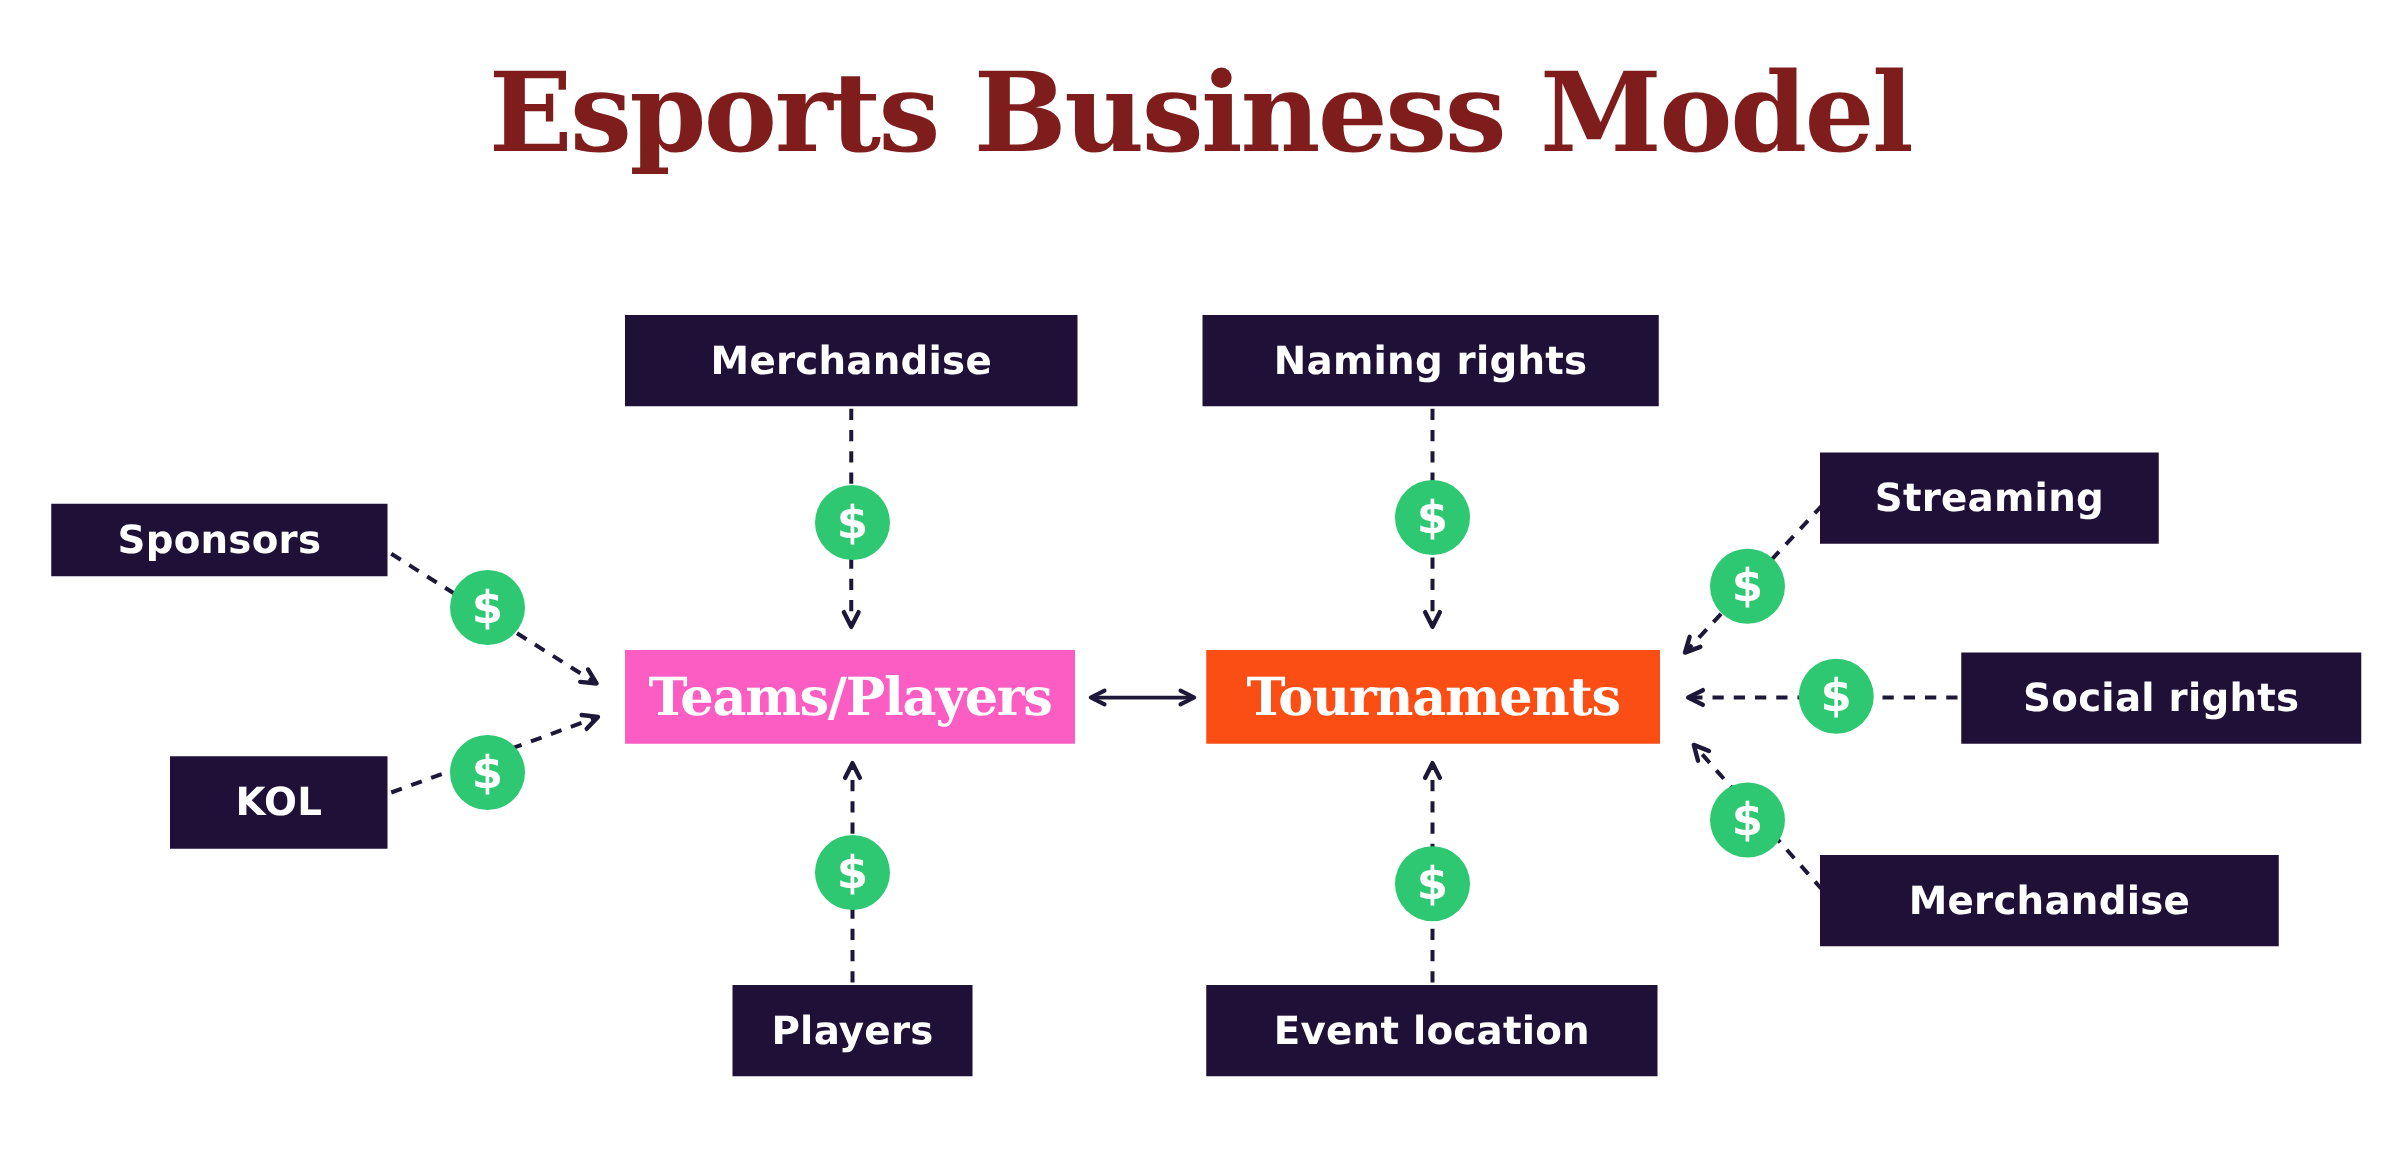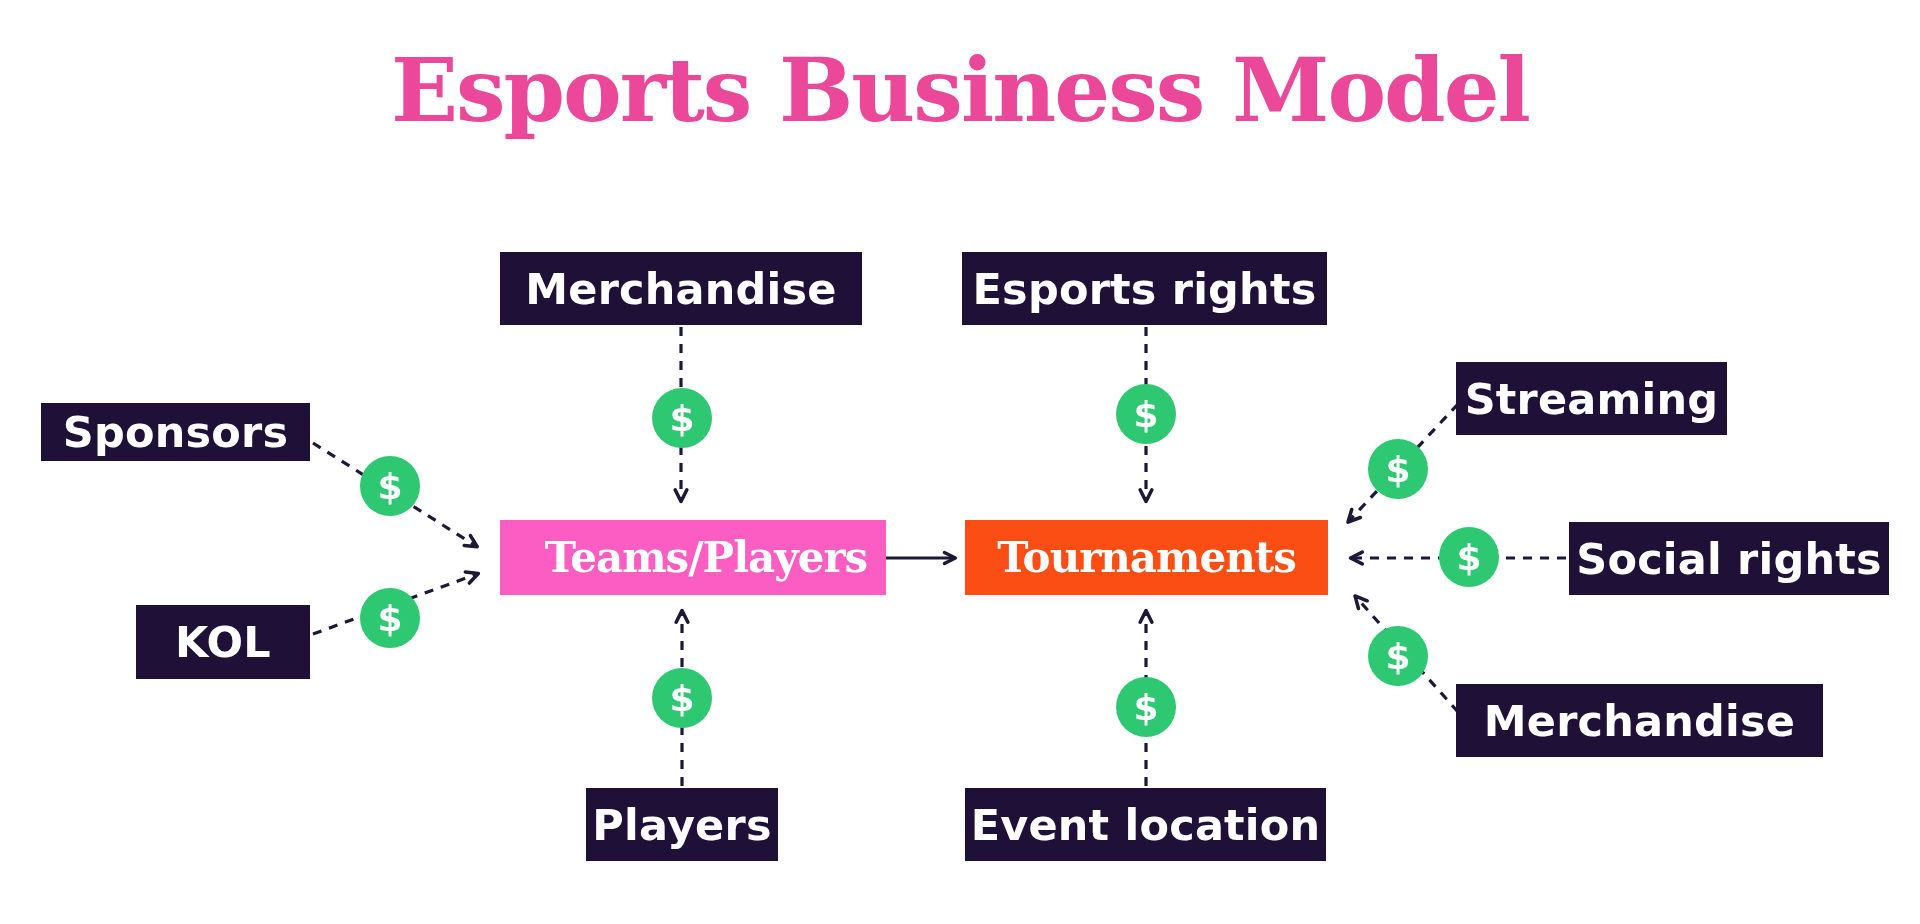--- a/index.html
+++ b/index.html
@@ -3,41 +3,41 @@
 <meta charset="utf-8">
 <style>
   html,body{margin:0;padding:0;}
   body{
     width:1920px;height:924px;position:relative;background:#ffffff;
     font-family:"DejaVu Sans","Liberation Sans",sans-serif;overflow:hidden;
   }
   .title{
     position:absolute;left:0;top:38px;width:1920px;text-align:center;
     font-family:"DejaVu Serif","Liberation Serif",serif;font-weight:700;
-    font-size:88px;letter-spacing:-2px;color:#ec4899;line-height:1.2;
+    font-size:88px;letter-spacing:-2px;color:#7f1d1d;line-height:1.2;
   }
   .box{
     position:absolute;background:#1f1038;color:#ffffff;
     display:flex;align-items:center;justify-content:center;
-    font-size:43px;font-weight:600;letter-spacing:0.2px;white-space:nowrap;
+    font-size:31px;font-weight:600;letter-spacing:0.2px;white-space:nowrap;
   }
   .box.pink{
     background:#fc5dc3;font-family:"DejaVu Serif","Liberation Serif",serif;
     font-weight:700;font-size:42px;letter-spacing:-1px;
   }
   .box.orange{
     background:#fb4e14;font-family:"DejaVu Serif","Liberation Serif",serif;
     font-weight:700;font-size:42px;letter-spacing:-1px;
   }
   
   #n-sponsors   {left:41px;  top:403px; width:269px; height:58px;}
   #n-kol        {left:136px; top:605px; width:174px; height:74px;}
   #n-merch-top  {left:500px; top:252px; width:362px; height:73px;}
   #n-naming     {left:962px; top:252px; width:365px; height:73px;}
-  #n-teams      {left:500px; top:520px; width:360px; height:75px;padding-left:26px;}
+  #n-teams      {left:500px; top:520px; width:360px; height:75px;}
   #n-tourn      {left:965px; top:520px; width:363px; height:75px;}
   #n-prizes     {left:586px; top:788px; width:192px; height:73px;}
   #n-event      {left:965px; top:788px; width:361px; height:73px;}
   #n-streaming  {left:1456px;top:362px; width:271px; height:73px;}
   #n-social     {left:1569px;top:522px; width:320px; height:73px;}
   #n-merch-right{left:1456px;top:684px; width:367px; height:73px;}
 
   .connectors{position:absolute;left:0;top:0;z-index:1;}
   .box{z-index:2;}
   .dollar{
@@ -77,21 +77,21 @@
   <line x1="1566" y1="558" x2="1352" y2="558" stroke="#1e1838" stroke-width="3.2" stroke-dasharray="9 8" marker-end="url(#chev)"></line>
   <line x1="1458" y1="712" x2="1356" y2="597" stroke="#1e1838" stroke-width="3.2" stroke-dasharray="9 8" marker-end="url(#chev)"></line>
 
   <line x1="874" y1="558" x2="954" y2="558" stroke="#1e1838" stroke-width="3" marker-start="url(#chev)" marker-end="url(#chev)"></line>
 </svg>
 
 <div class="box pink" id="n-teams">Teams/Players</div>
 <div class="box orange" id="n-tourn">Tournaments</div>
 
 <div class="box" id="n-merch-top">Merchandise</div>
-<div class="box" id="n-naming">Esports rights</div>
+<div class="box" id="n-naming">Naming rights</div>
 <div class="box" id="n-sponsors">Sponsors</div>
 <div class="box" id="n-kol">KOL</div>
 <div class="box" id="n-prizes">Players</div>
 <div class="box" id="n-event">Event location</div>
 <div class="box" id="n-streaming">Streaming</div>
 <div class="box" id="n-social">Social rights</div>
 <div class="box" id="n-merch-right">Merchandise</div>
 
 <div class="dollar" id="d-sponsors">
   <span>$</span>

